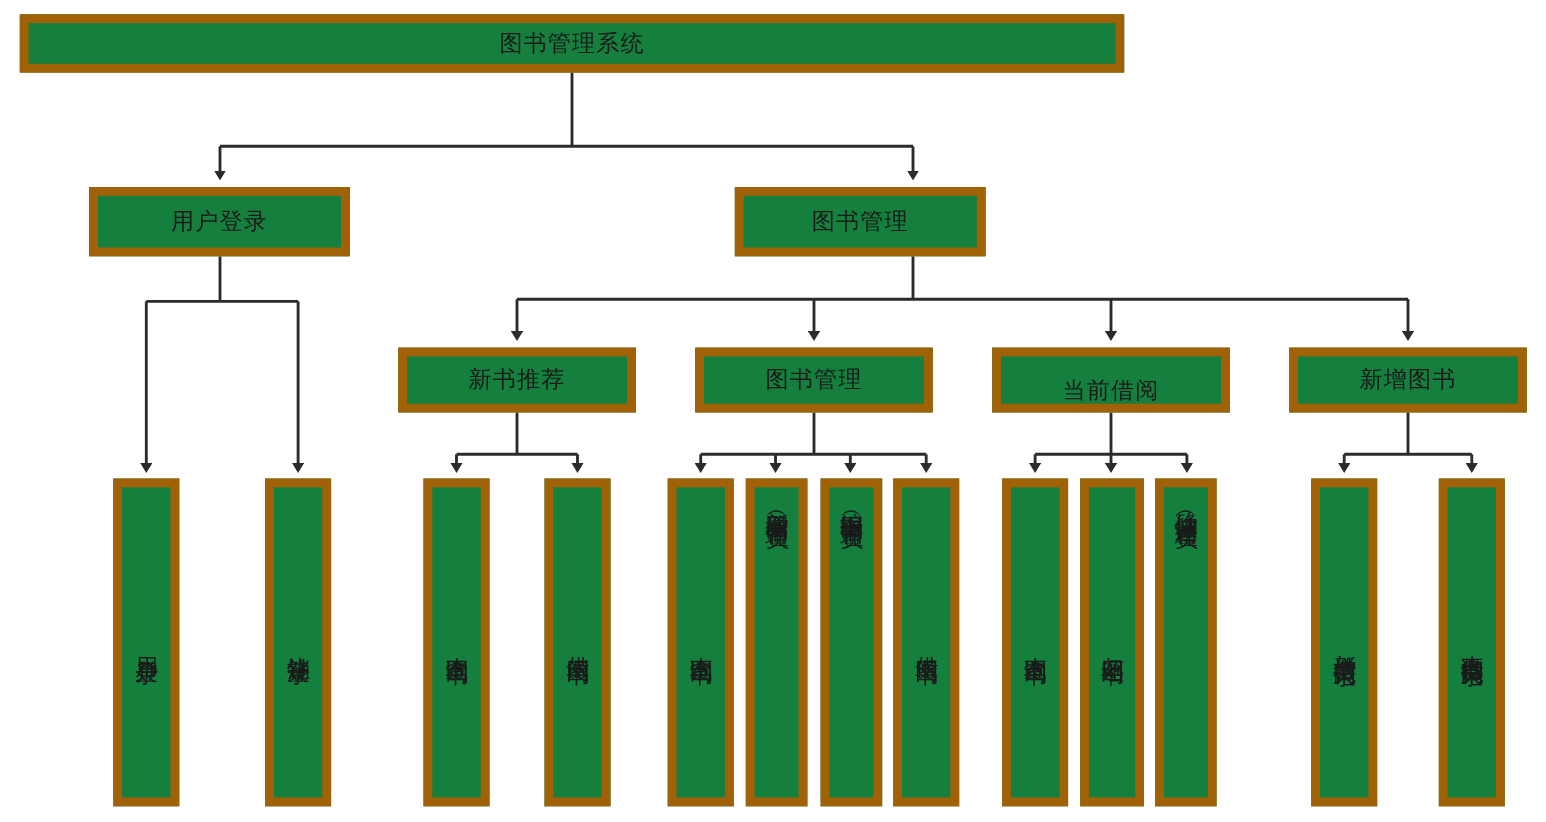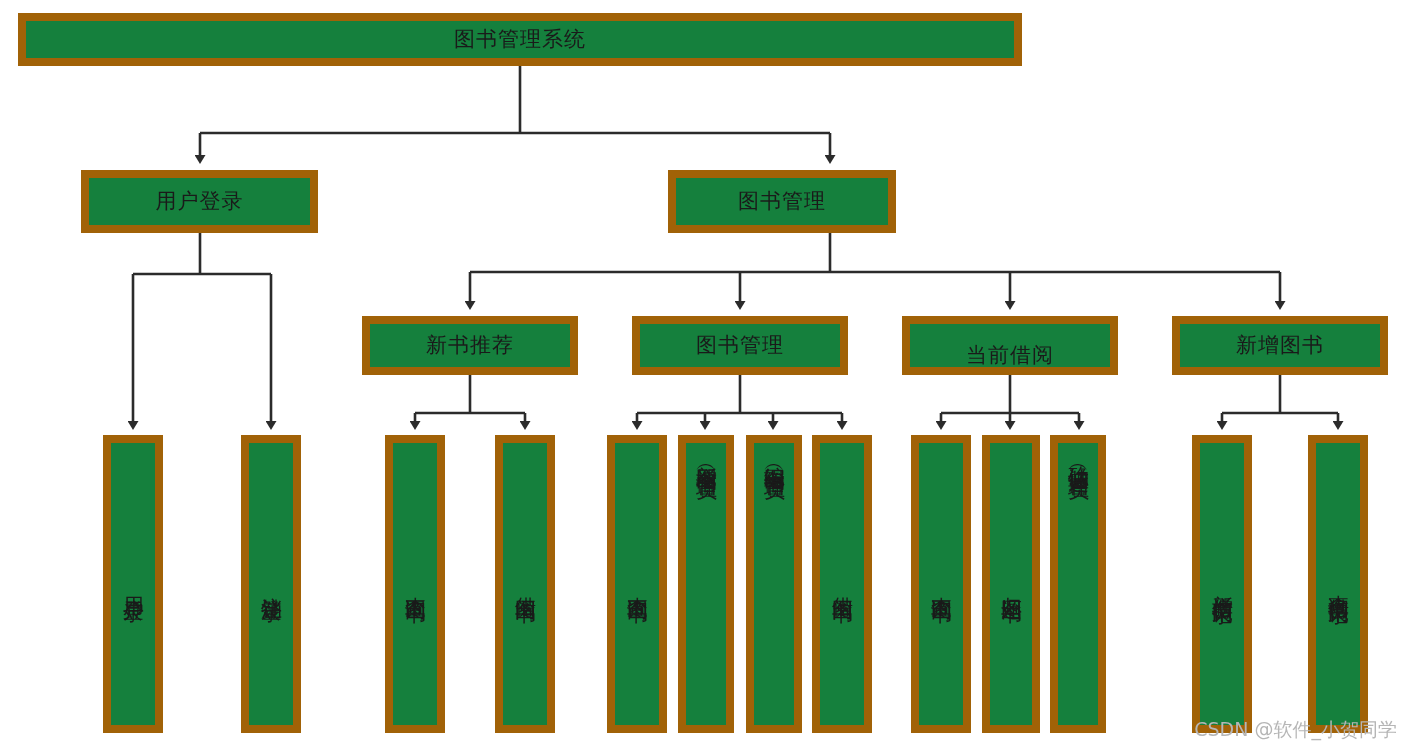--- a/index.html
+++ b/index.html
@@ -187,15 +187,14 @@
     <span class="node-label">确认归还（管理员）</span>
   </div>
 
   <div class="node vertical centered" style="left:1192px; top:435px; width:60px; height:298px;">
     <span class="node-label">新增借阅记录</span>
   </div>
   <div class="node vertical centered" style="left:1308px; top:435px; width:60px; height:298px;">
     <span class="node-label">查询借阅记录</span>
   </div>
 
-  <div class="watermark">CSDN @软件_小贺同学</div>
 
 </div>
 
 </body></html>

